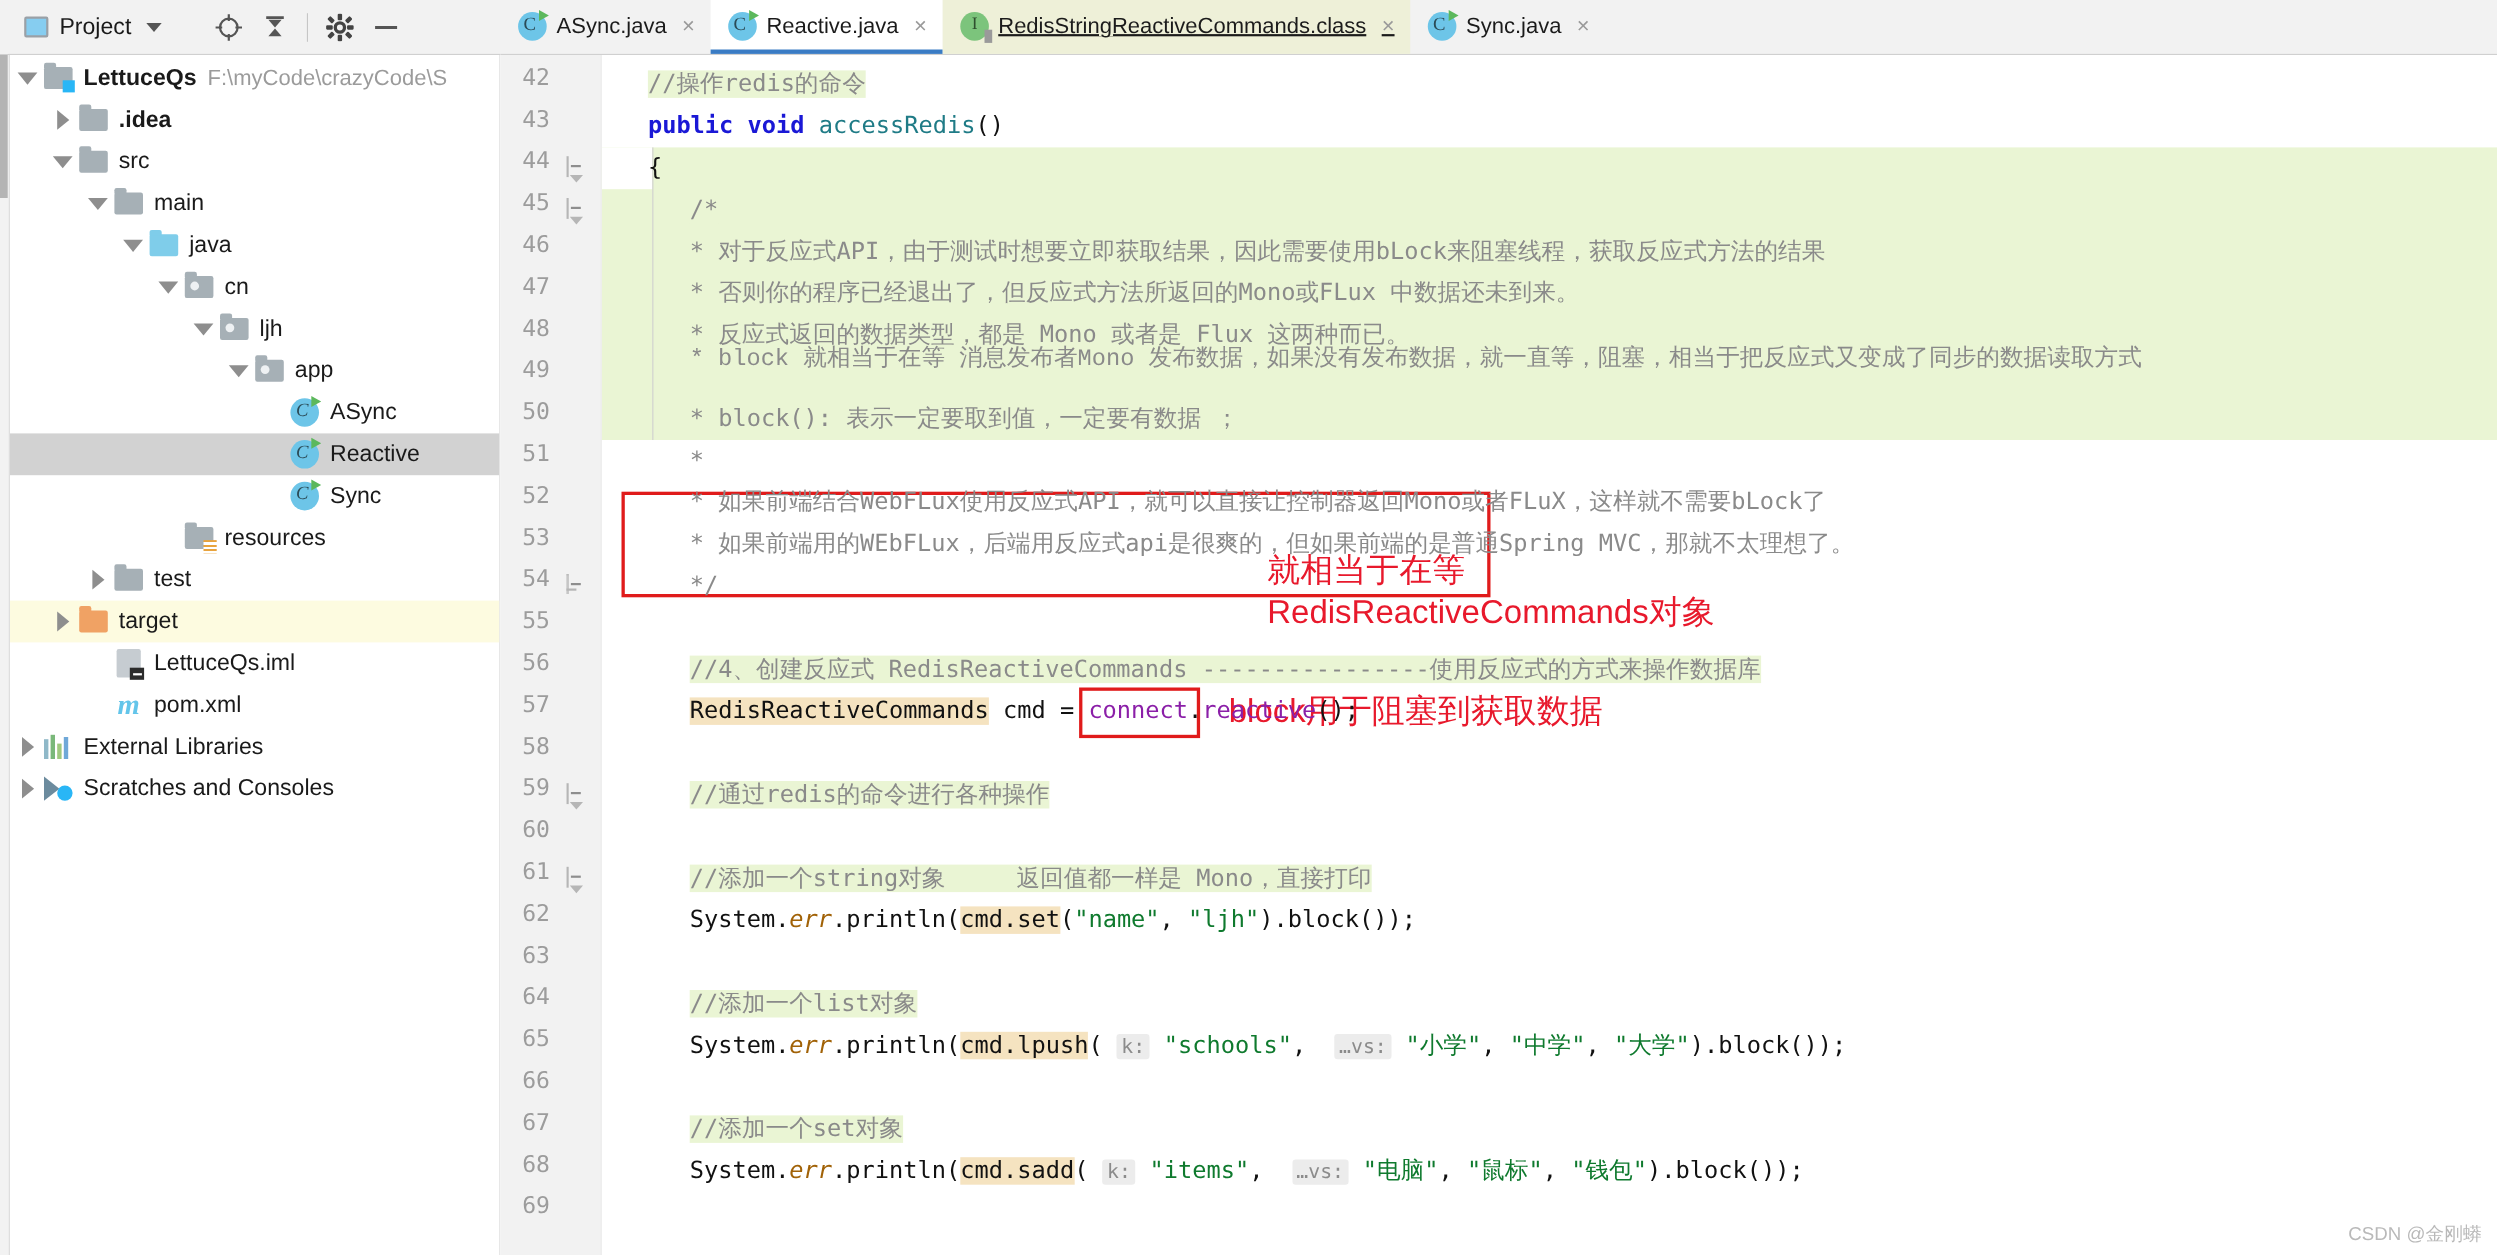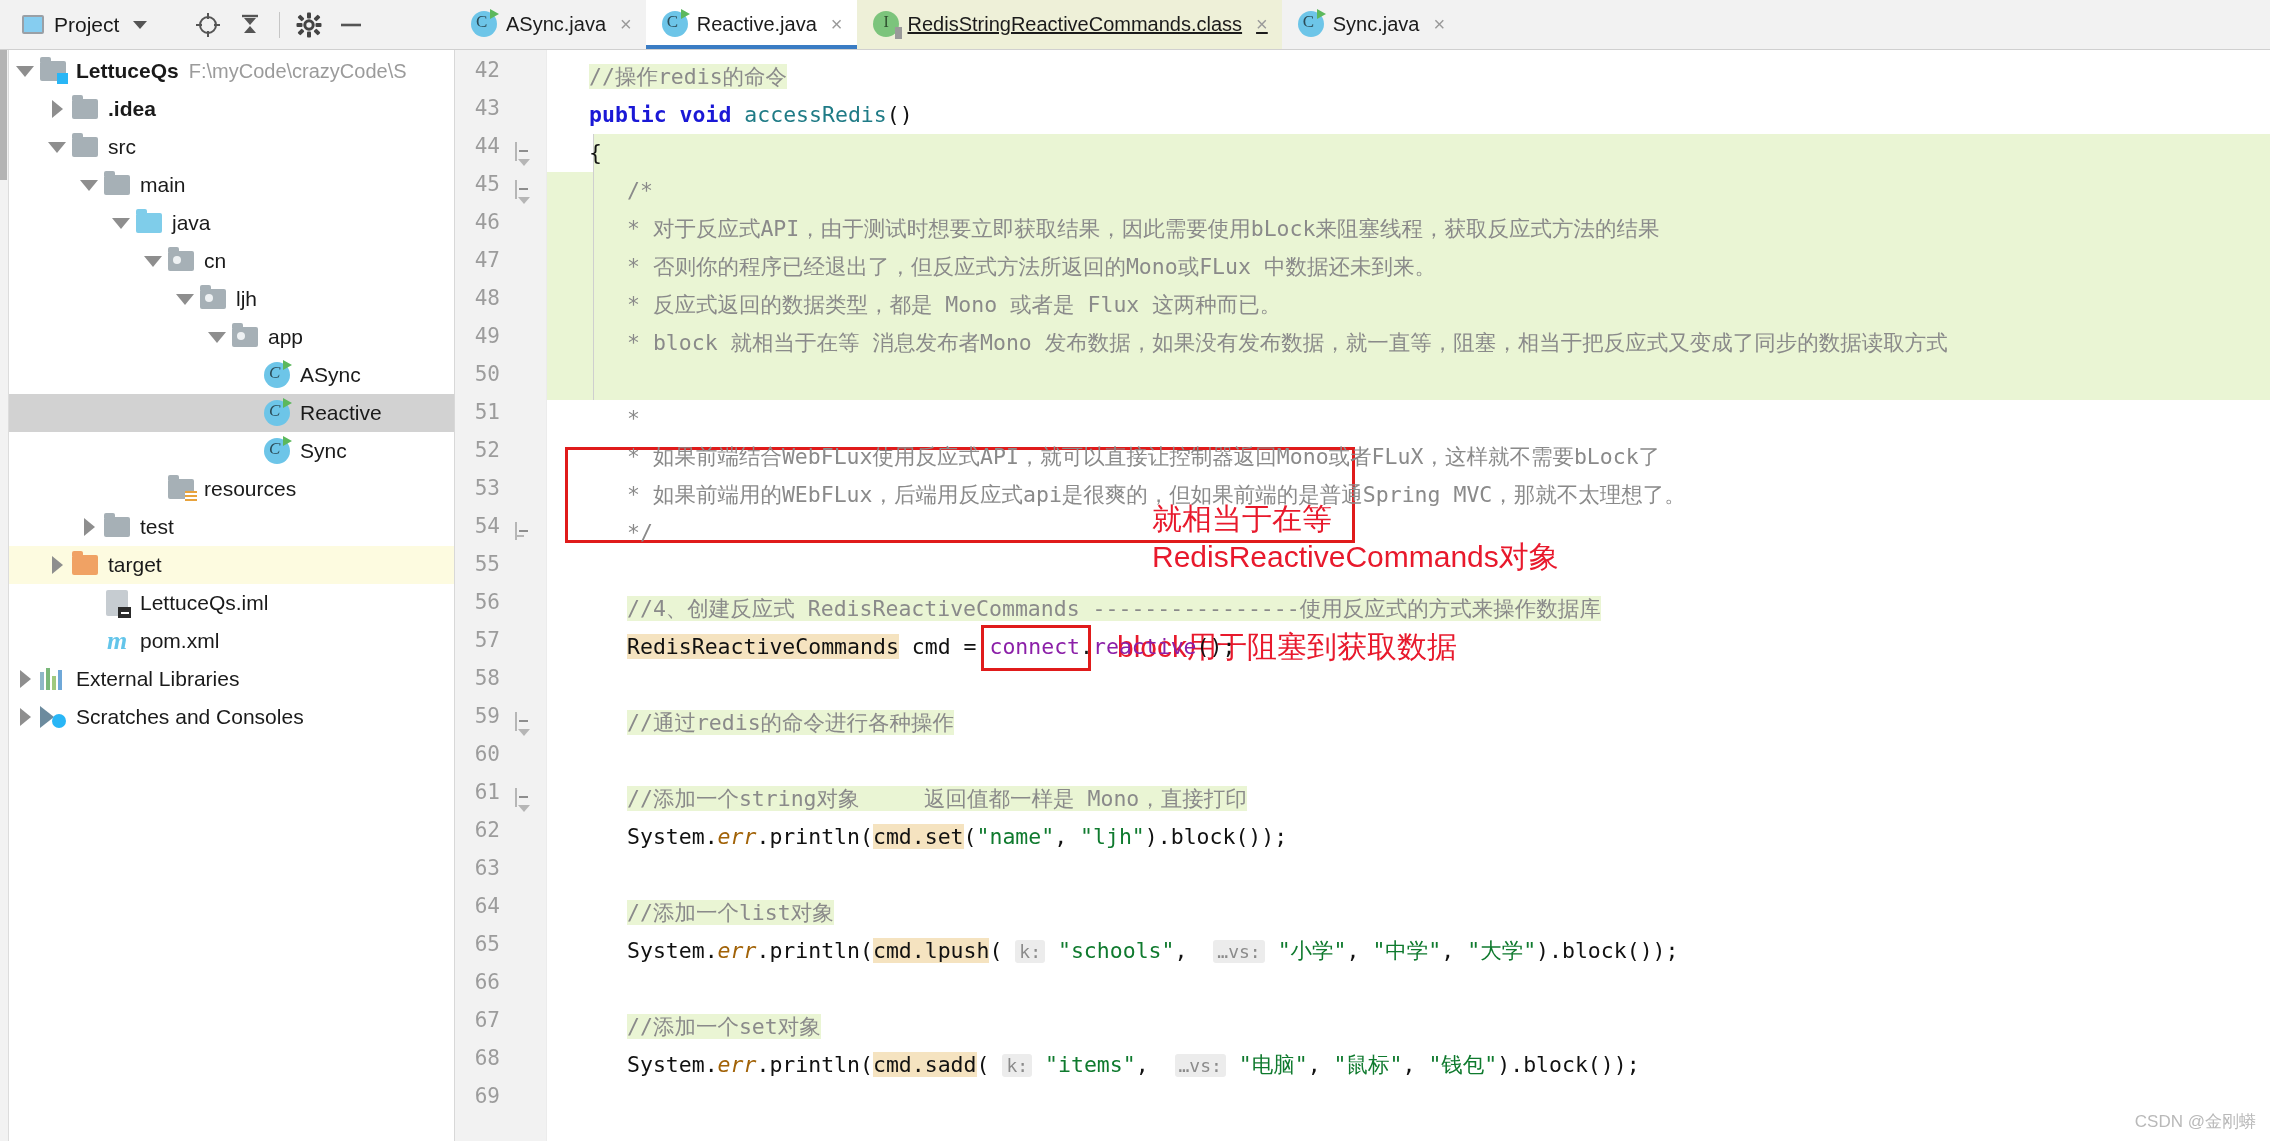--- a/index.html
+++ b/index.html
@@ -420,21 +420,22 @@
         <div class="annot" style="left:605px; top:450px;">就相当于在等
 RedisReactiveCommands对象</div>
         <div class="annot" style="left:570px; top:578px;">block用于阻塞到获取数据</div>
       <div class="cl" style="top: 8px; left: 42px;"><span class="c-cmt" style="background: rgb(234, 245, 212);">//操作redis的命令</span></div>
           <div class="cl" style="top: 46px; left: 42px;"><span class="c-kw">public void </span><span class="c-fn">accessRedis</span><span class="c-plain">()</span></div>
           <div class="cl" style="top: 84px; left: 42px;"><span class="c-plain">{</span></div>
           <div class="cl" style="top: 122px; left: 80px;"><span class="c-cmt" style="background: rgb(234, 245, 212);">/*</span></div>
           <div class="cl" style="top: 160px; left: 80px;"><span class="c-cmt">* 对于反应式API，由于测试时想要立即获取结果，因此需要使用bLock来阻塞线程，获取反应式方法的结果</span></div>
           <div class="cl" style="top: 198px; left: 80px;"><span class="c-cmt">* 否则你的程序已经退出了，但反应式方法所返回的Mono或FLux 中数据还未到来。</span></div>
           <div class="cl" style="top: 236px; left: 80px;"><span class="c-cmt">* 反应式返回的数据类型，都是 Mono 或者是 Flux 这两种而已。</span></div>
-          <div class="cl" style="top: 274px; left: 80px;"><span class="c-cmt">* block 就相当于在等 消息发布者Mono 发布数据，如果没有发布数据，就一直等，阻塞，相当于把反应式又变成了同步的数据读取方式</span></div>
+          <div class="cl" style="top: 258px; left: 80px; font-family: Liberation Mono, monospace;"><span class="c-cmt">* block 就相当于在等 消息发布者Mono 发布数据，如果没有发布数据，就一直等，阻塞，相当于把反应式又变成了同步的数据读取方式</span></div>
+          <div class="cl" style="top: 312px; left: 80px;"><span class="c-cmt">* block(): 表示一定要取到值，一定要有数据 ；</span></div>
           <div class="cl" style="top: 350px; left: 80px;"><span class="c-cmt">*</span></div>
           <div class="cl" style="top: 388px; left: 80px;"><span class="c-cmt">* 如果前端结合WebFLux使用反应式API，就可以直接让控制器返回Mono或者FLuX，这样就不需要bLock了</span></div>
           <div class="cl" style="top: 426px; left: 80px;"><span class="c-cmt">* 如果前端用的WEbFLux，后端用反应式api是很爽的，但如果前端的是普通Spring MVC，那就不太理想了。</span></div>
           <div class="cl" style="top: 464px; left: 80px;"><span class="c-cmt">*/</span></div>
           <div class="cl" style="top: 502px; left: 80px;"></div>
           <div class="cl" style="top: 540px; left: 80px;"><span class="c-cmt" style="background: rgb(234, 245, 212);">//4、创建反应式 RedisReactiveCommands ----------------使用反应式的方式来操作数据库</span></div>
           <div class="cl" style="top: 578px; left: 80px;"><span class="c-plain hl-orange">RedisReactiveCommands</span><span class="c-plain"> cmd = </span><span class="c-meth">connect</span><span class="c-plain">.</span><span class="c-meth">reactive</span><span class="c-plain">();</span></div>
           <div class="cl" style="top: 616px; left: 80px;"></div>
           <div class="cl" style="top: 654px; left: 80px;"><span class="c-cmt" style="background: rgb(234, 245, 212);">//通过redis的命令进行各种操作</span></div>
           <div class="cl" style="top: 692px; left: 80px;"></div>

